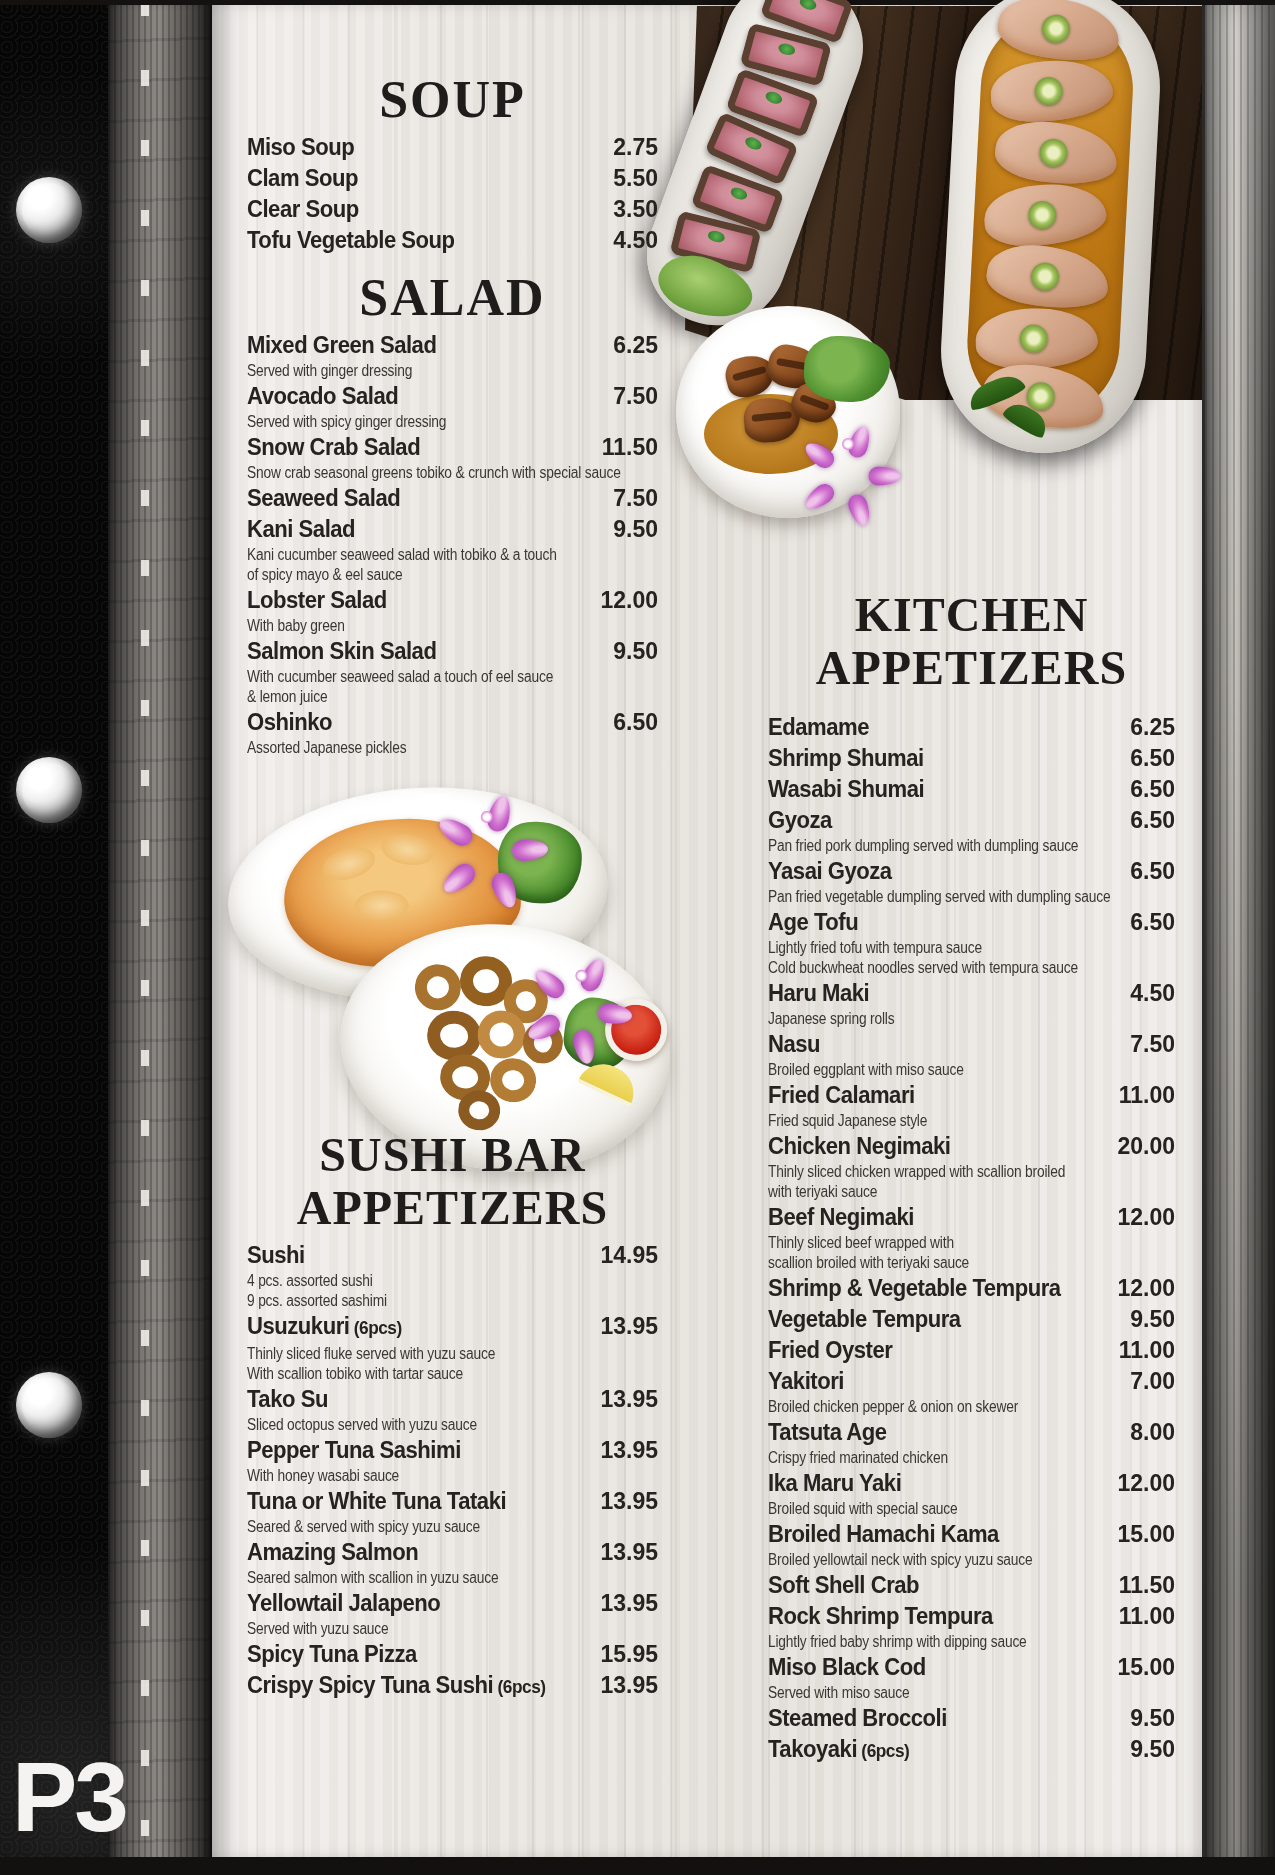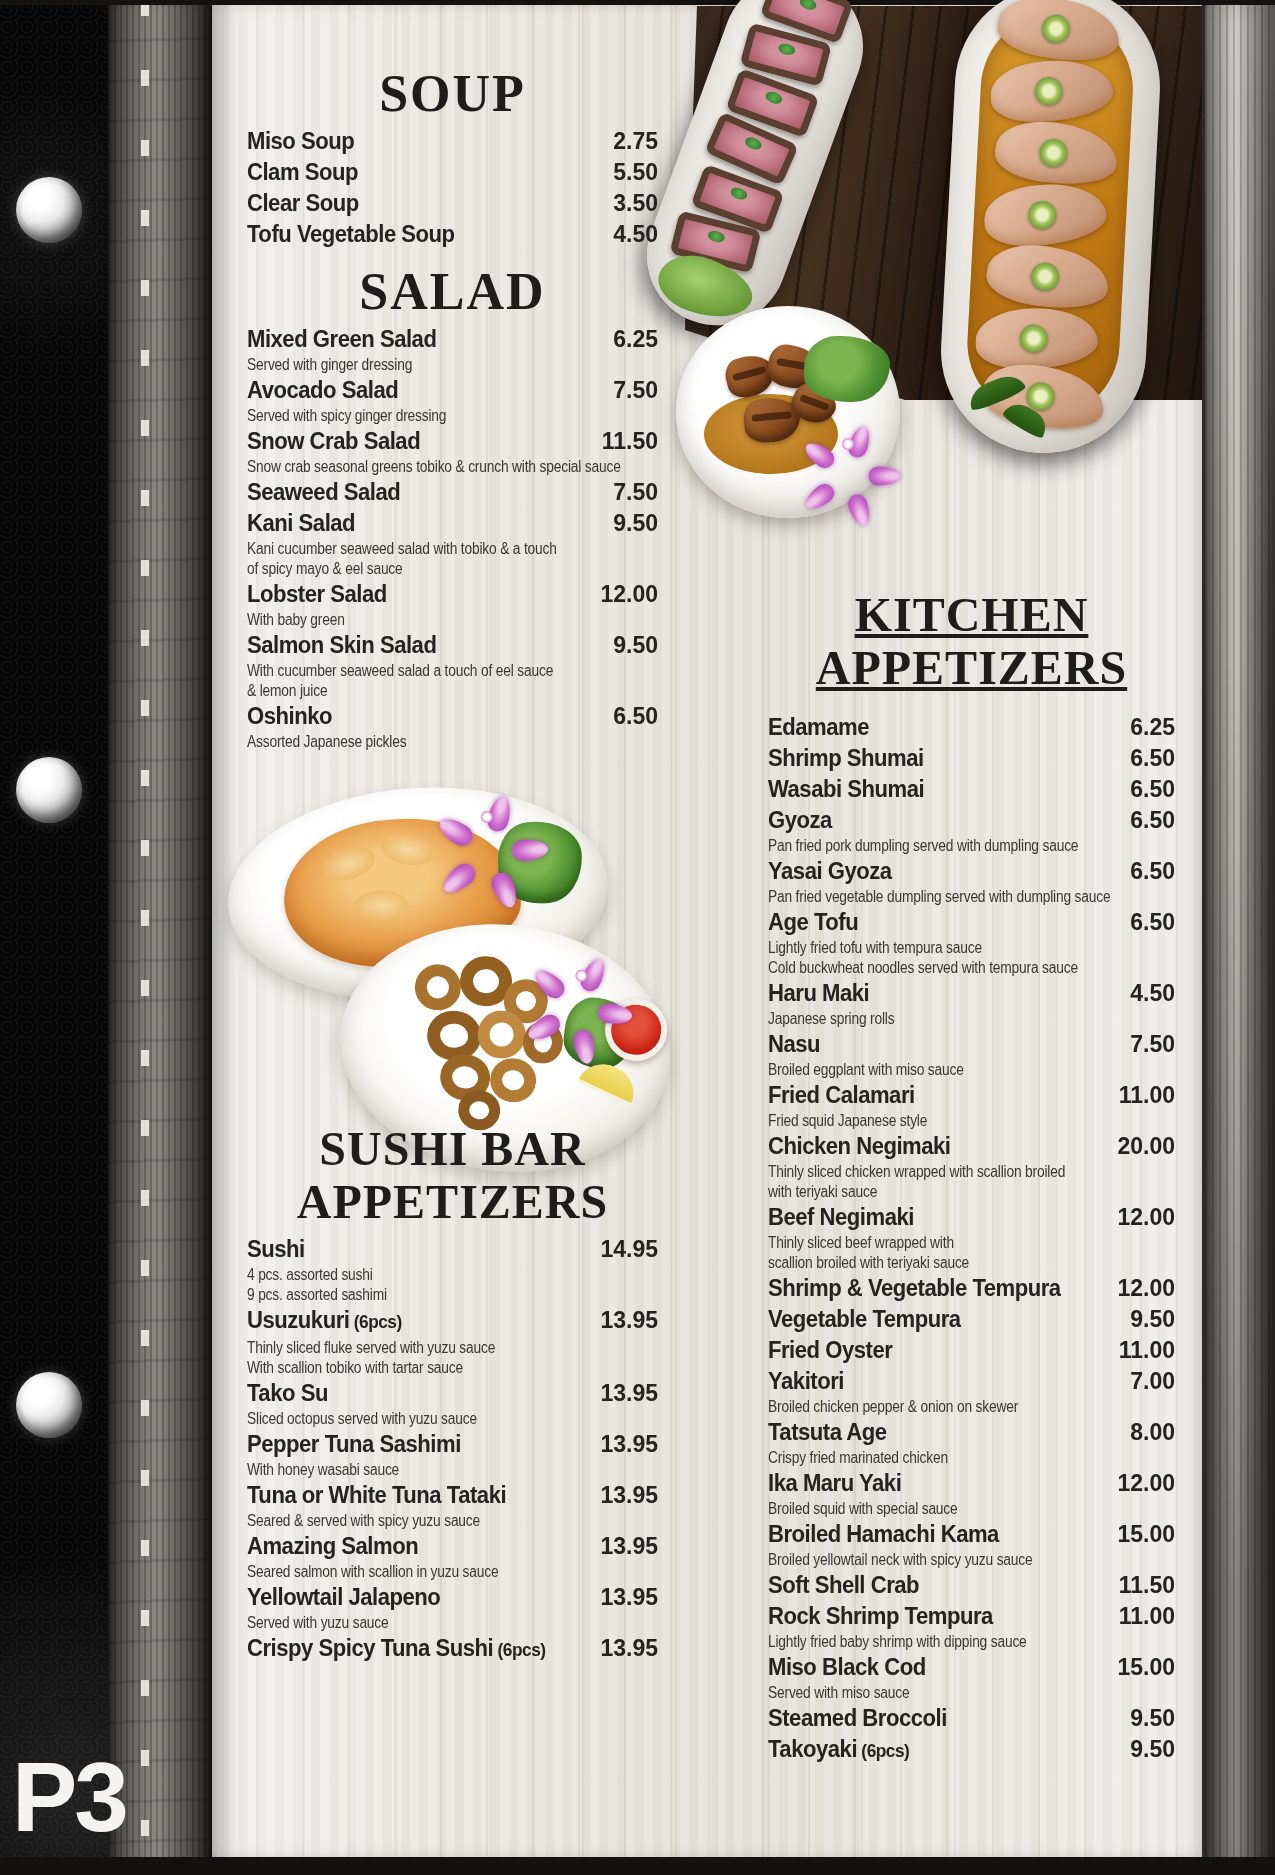--- a/index.html
+++ b/index.html
@@ -45,24 +45,24 @@
     background:repeating-linear-gradient(90deg, rgba(0,0,0,.20) 0 2px, transparent 2px 7px),
                linear-gradient(180deg, rgba(255,255,255,.22), rgba(0,0,0,0) 35%, rgba(0,0,0,.30) 85%);}
   .topbar{position:absolute;left:0;top:0;width:1275px;height:5px;background:#131210;}
   .bottombar{position:absolute;left:0;top:1857px;width:1275px;height:18px;background:#121110;}
 
   
   .col{position:absolute;color:#252320;}
   .col-left{left:247px;top:62px;width:411px;}
   .col-right{left:768px;top:588px;width:407px;}
   h2{margin:0;color:#1e1d1b;text-align:center;font-family:"Liberation Serif",serif;font-weight:700;}
-  h2.single{font-size:52px;line-height:64px;letter-spacing:2px;}
+  h2.single{font-size:52px;line-height:64px;letter-spacing:2px;margin-top:6px;}
   h2.two{font-size:48px;line-height:53px;letter-spacing:1px;margin-bottom:6px;}
   h2.mt{margin-top:10px;}
-  .col-right h2.two{margin-bottom:18px;text-decoration:underline;}
+  .col-right h2.two{margin-bottom:18px;}
   .photo-gap{height:370px;}
   .row{display:flex;justify-content:space-between;align-items:flex-start;line-height:31px;white-space:nowrap;}
   .nm{font-weight:700;font-size:23px;letter-spacing:-.5px;transform:scaleX(.96);transform-origin:0 70%;}
   .sfx{font-size:18px;}
   .pr{font-weight:700;font-size:23px;}
   .ds{font-size:16px;line-height:21px;letter-spacing:-.2px;color:#3a3733;
       transform:scaleX(.86);transform-origin:0 50%;white-space:nowrap;margin-top:-1px;}
 
   .pagenum{position:absolute;left:12px;top:1748px;color:#f4f3f1;font-weight:700;
            font-size:98px;letter-spacing:-3px;line-height:1;}
@@ -397,20 +397,26 @@
         </div>
         <div class="mi">
           <div class="row">
             <span class="nm">Yellowtail Jalapeno</span>
             <span class="pr">13.95</span>
           </div>
           <div class="ds">Served with yuzu sauce</div>
         </div>
         <div class="mi">
           <div class="row">
+            <span class="nm">Spicy Tuna Pizza</span>
+            <span class="pr">15.95</span>
+          </div>
+        </div>
+        <div class="mi">
+          <div class="row">
             <span class="nm">Crispy Spicy Tuna Sushi<span class="sfx"> (6pcs)</span></span>
             <span class="pr">13.95</span>
           </div>
         </div>
       </div>
   </div>
 
   <div class="col col-right">
     <h2 class="two">
       <div>KITCHEN</div>

